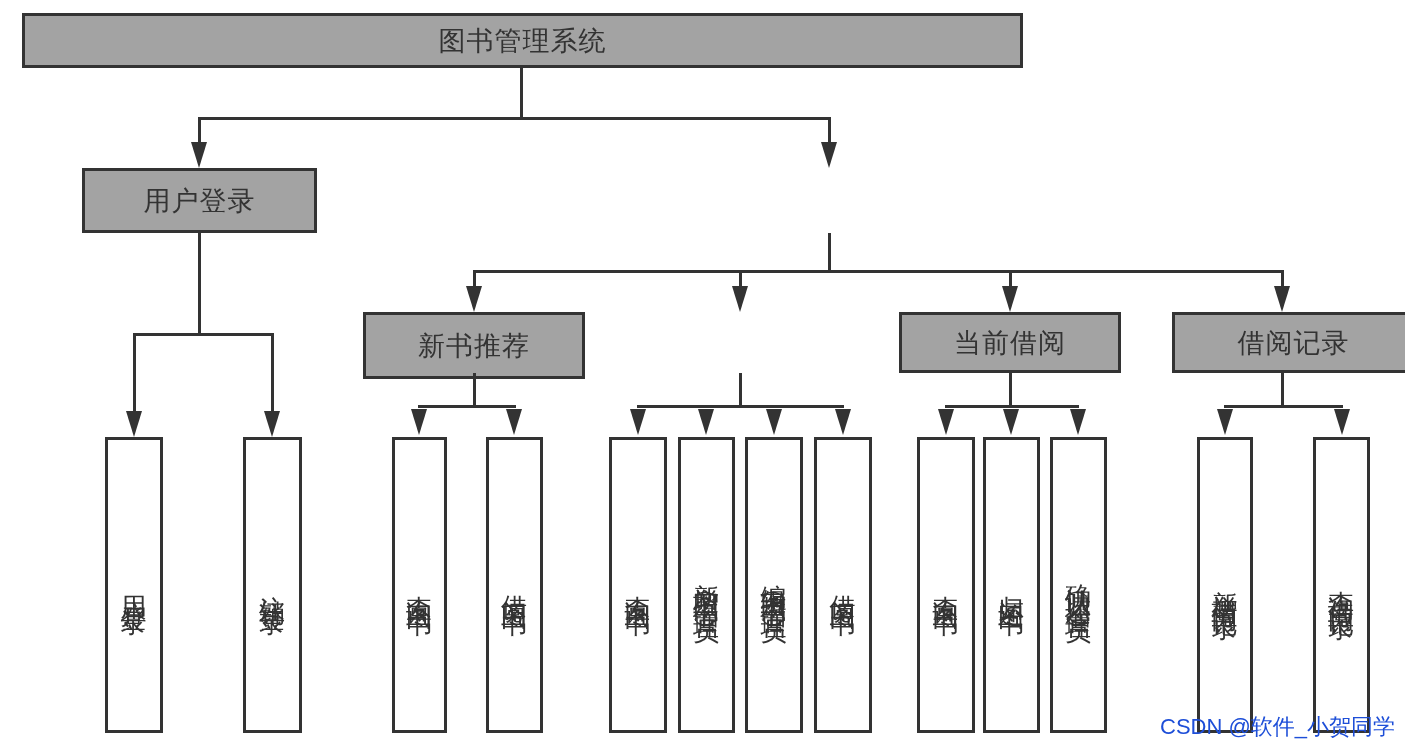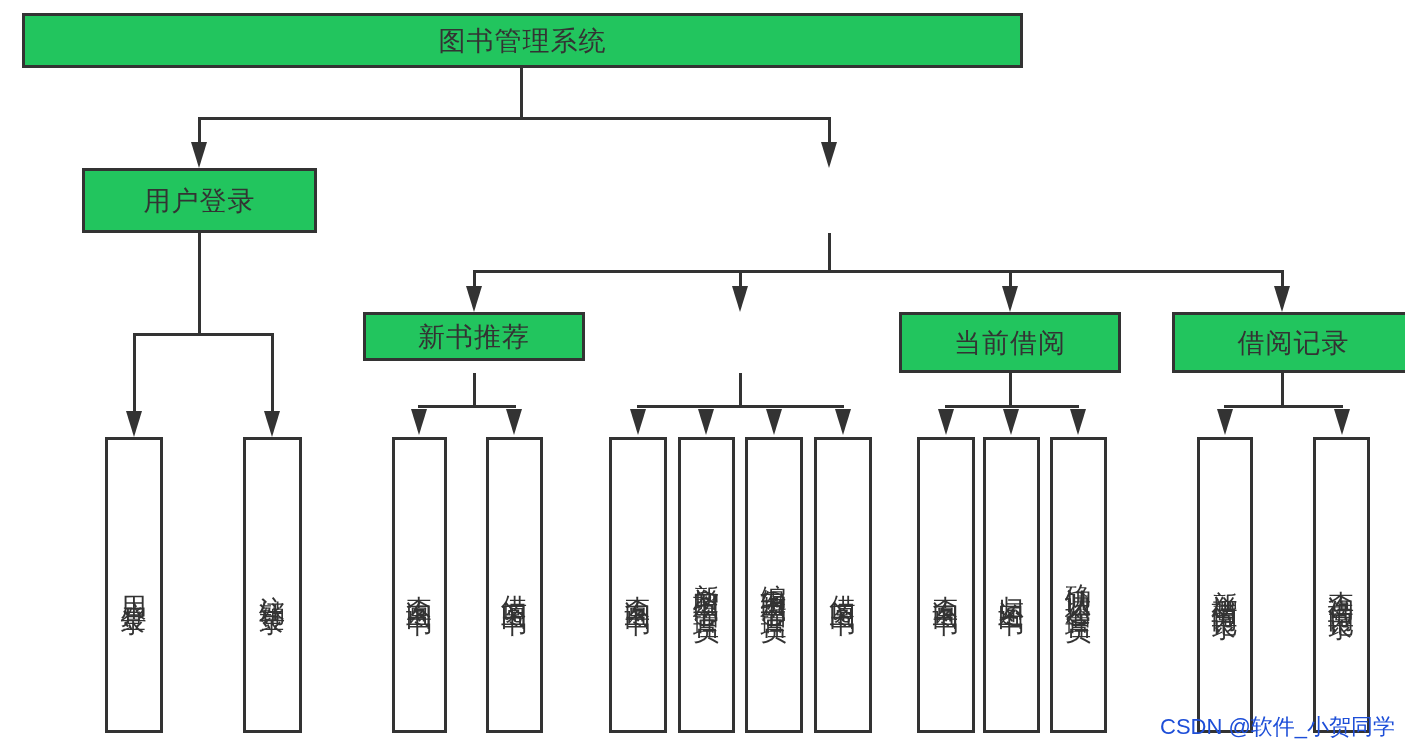--- a/index.html
+++ b/index.html
@@ -14,21 +14,21 @@
     height: 747px;
     background: #ffffff;
     overflow: hidden;
     color: #333333;
   }
   
   .hbox {
     position: absolute;
     box-sizing: border-box;
     border: 3px solid #333333;
-    background: #22c55e;
+    background: #a3a3a3;
     display: flex;
     align-items: center;
     justify-content: center;
     font-size: 27px;
     letter-spacing: 1px;
     color: #333333;
   }
   .vbox {
     position: absolute;
     box-sizing: border-box;
@@ -101,21 +101,21 @@
   <div class="hline" style="left:473px; top:270px; width:811px;"></div>
   <div class="vline" style="left:473px; top:270px; height:18px;"></div>
   <div class="arrow" style="left:466px; top:286px;"></div>
   <div class="vline" style="left:739px; top:270px; height:18px;"></div>
   <div class="arrow" style="left:732px; top:286px;"></div>
   <div class="vline" style="left:1009px; top:270px; height:18px;"></div>
   <div class="arrow" style="left:1002px; top:286px;"></div>
   <div class="vline" style="left:1281px; top:270px; height:18px;"></div>
   <div class="arrow" style="left:1274px; top:286px;"></div>
 
-  <div class="hbox" style="left:363px; top:312px; width:222px; height:49px;">
+  <div class="hbox" style="left:363px; top:312px; width:222px; height:67px;">
     <span>新书推荐</span>
   </div>
   <div class="hbox" style="left:899px; top:312px; width:222px; height:61px;font-family:Liberation Mono, monospace;">
     <span>当前借阅</span>
   </div>
   <div class="hbox" style="left:1172px; top:312px; width:243px; height:61px;">
     <span>借阅记录</span>
   </div>
 
   <div class="vline" style="left:198px; top:233px; height:103px;"></div>

